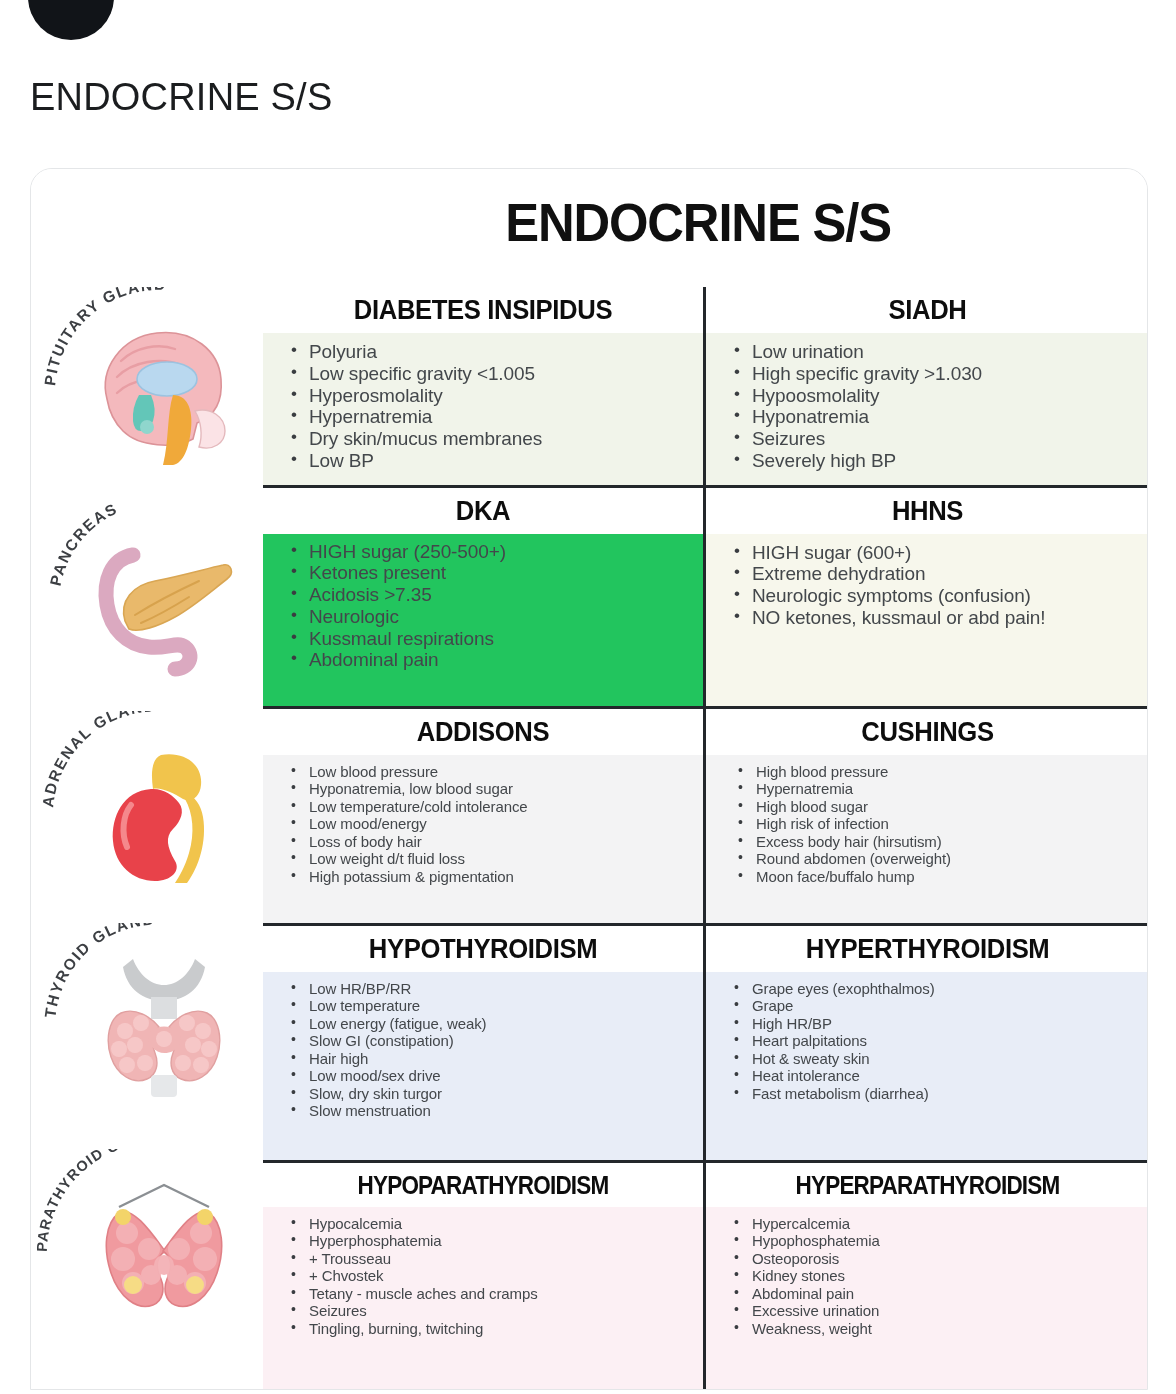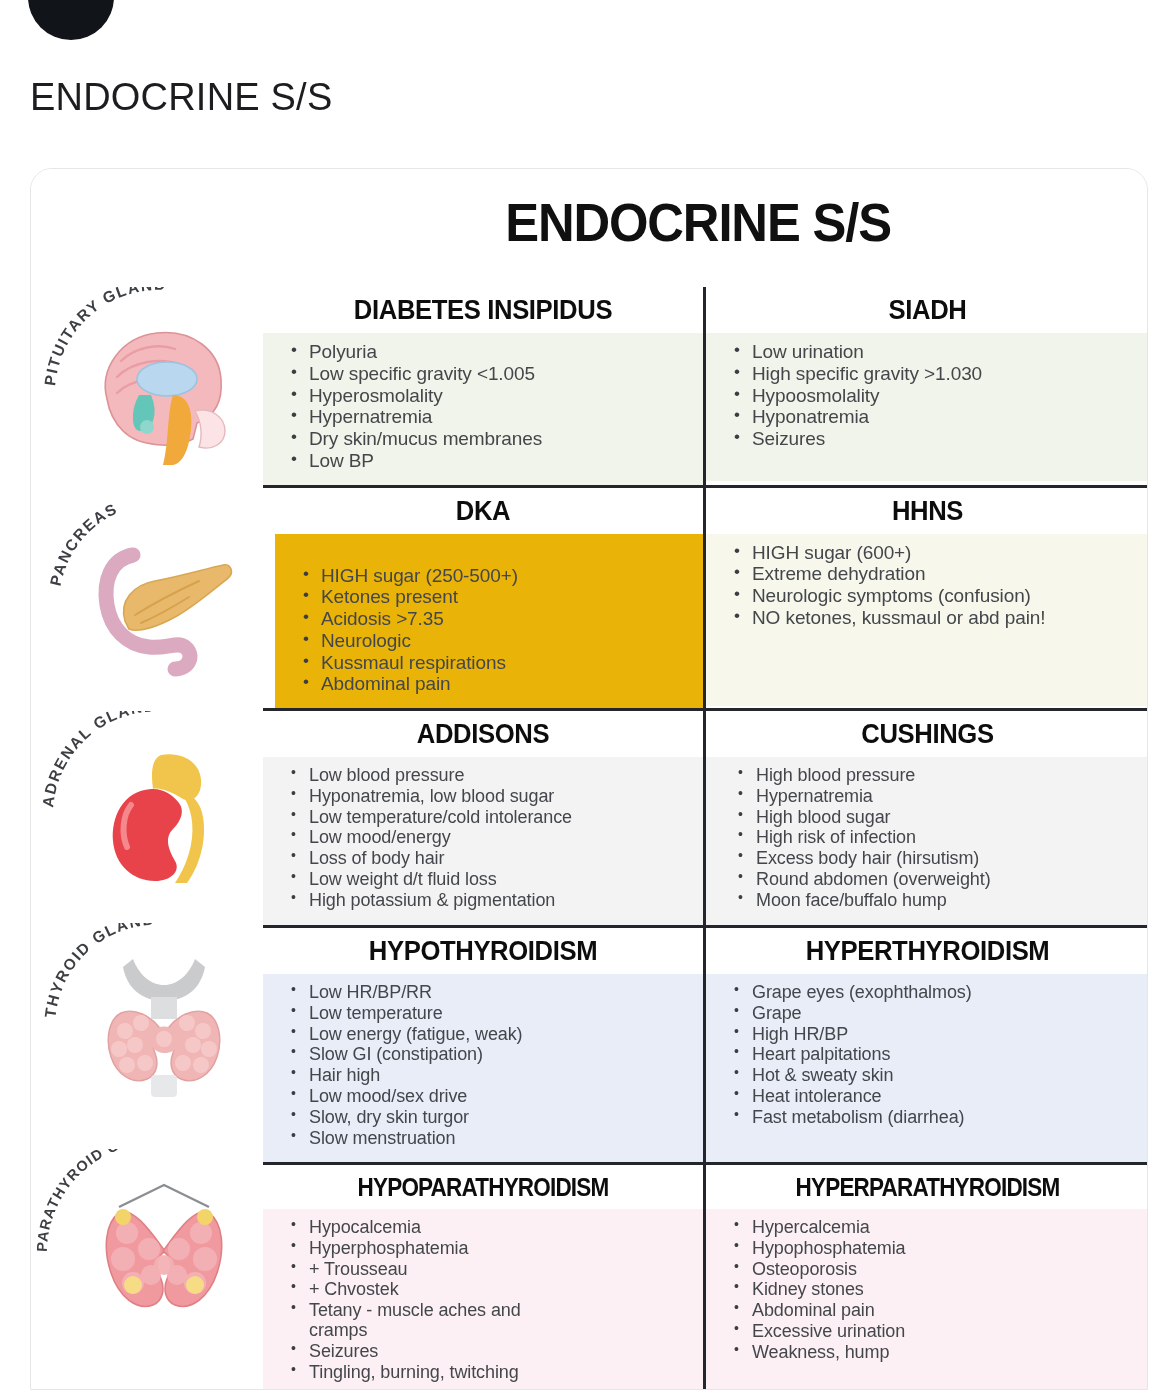--- a/index.html
+++ b/index.html
@@ -128,21 +128,21 @@
     margin-bottom: 2px;
     letter-spacing: -0.1px;
   }
   ul.sx li::before {
     content: "•";
     position: absolute;
     left: 0; top: -1px;
     color: #3a3d41;
     font-size: 17px;
   }
-  ul.sx.sm li { font-size: 18px; line-height: 1.1; margin-bottom: 1px; }
+  ul.sx.sm li { font-size: 15px; line-height: 1.1; margin-bottom: 1px; }
   ul.sx.sm li::before { font-size: 14px; }
 
   .watermark {
     position: absolute;
     left: 272px; top: 496px;
     font-size: 26px;
     color: #6d7074;
     font-family: "Liberation Sans", sans-serif;
     letter-spacing: -0.5px;
     opacity: .95;
@@ -285,29 +285,30 @@
           </div>
           <div class="cell">
             <div class="cell-head">SIADH</div>
             <div class="cell-body" style="background:#f1f4ea;">
               <ul class="sx">
                 <li>Low urination</li>
                 <li>High specific gravity &gt;1.030</li>
                 <li>Hypoosmolality</li>
                 <li>Hyponatremia</li>
                 <li>Seizures</li>
+                <li>Severely high BP</li>
               </ul>
             </div>
           </div>
         </div>
 
         <div class="row">
           <div class="cell left">
             <div class="cell-head">DKA</div>
-            <div class="cell-body" style="background:#eab308;padding-top:32px;min-height:172px;margin-left:12px;">
+            <div class="cell-body" style="background:#22c55e;padding-top:8px;min-height:172px;">
               <ul class="sx">
                 <li>HIGH sugar (250-500+)</li>
                 <li>Ketones present</li>
                 <li>Acidosis &gt;7.35</li>
                 <li>Neurologic</li>
                 <li>Kussmaul respirations</li>
                 <li>Abdominal pain</li>
               </ul>
             </div>
           </div>
@@ -406,21 +407,21 @@
           <div class="cell">
             <div class="cell-head tight">HYPERPARATHYROIDISM</div>
             <div class="cell-body" style="background:#fcf0f4;min-height:186px;">
               <ul class="sx sm">
                 <li>Hypercalcemia</li>
                 <li>Hypophosphatemia</li>
                 <li>Osteoporosis</li>
                 <li>Kidney stones</li>
                 <li>Abdominal pain</li>
                 <li>Excessive urination</li>
-                <li>Weakness, hump</li>
+                <li>Weakness, weight</li>
               </ul>
             </div>
           </div>
         </div>
 
       </div>
     </div>
   </div>
 </div>
 

